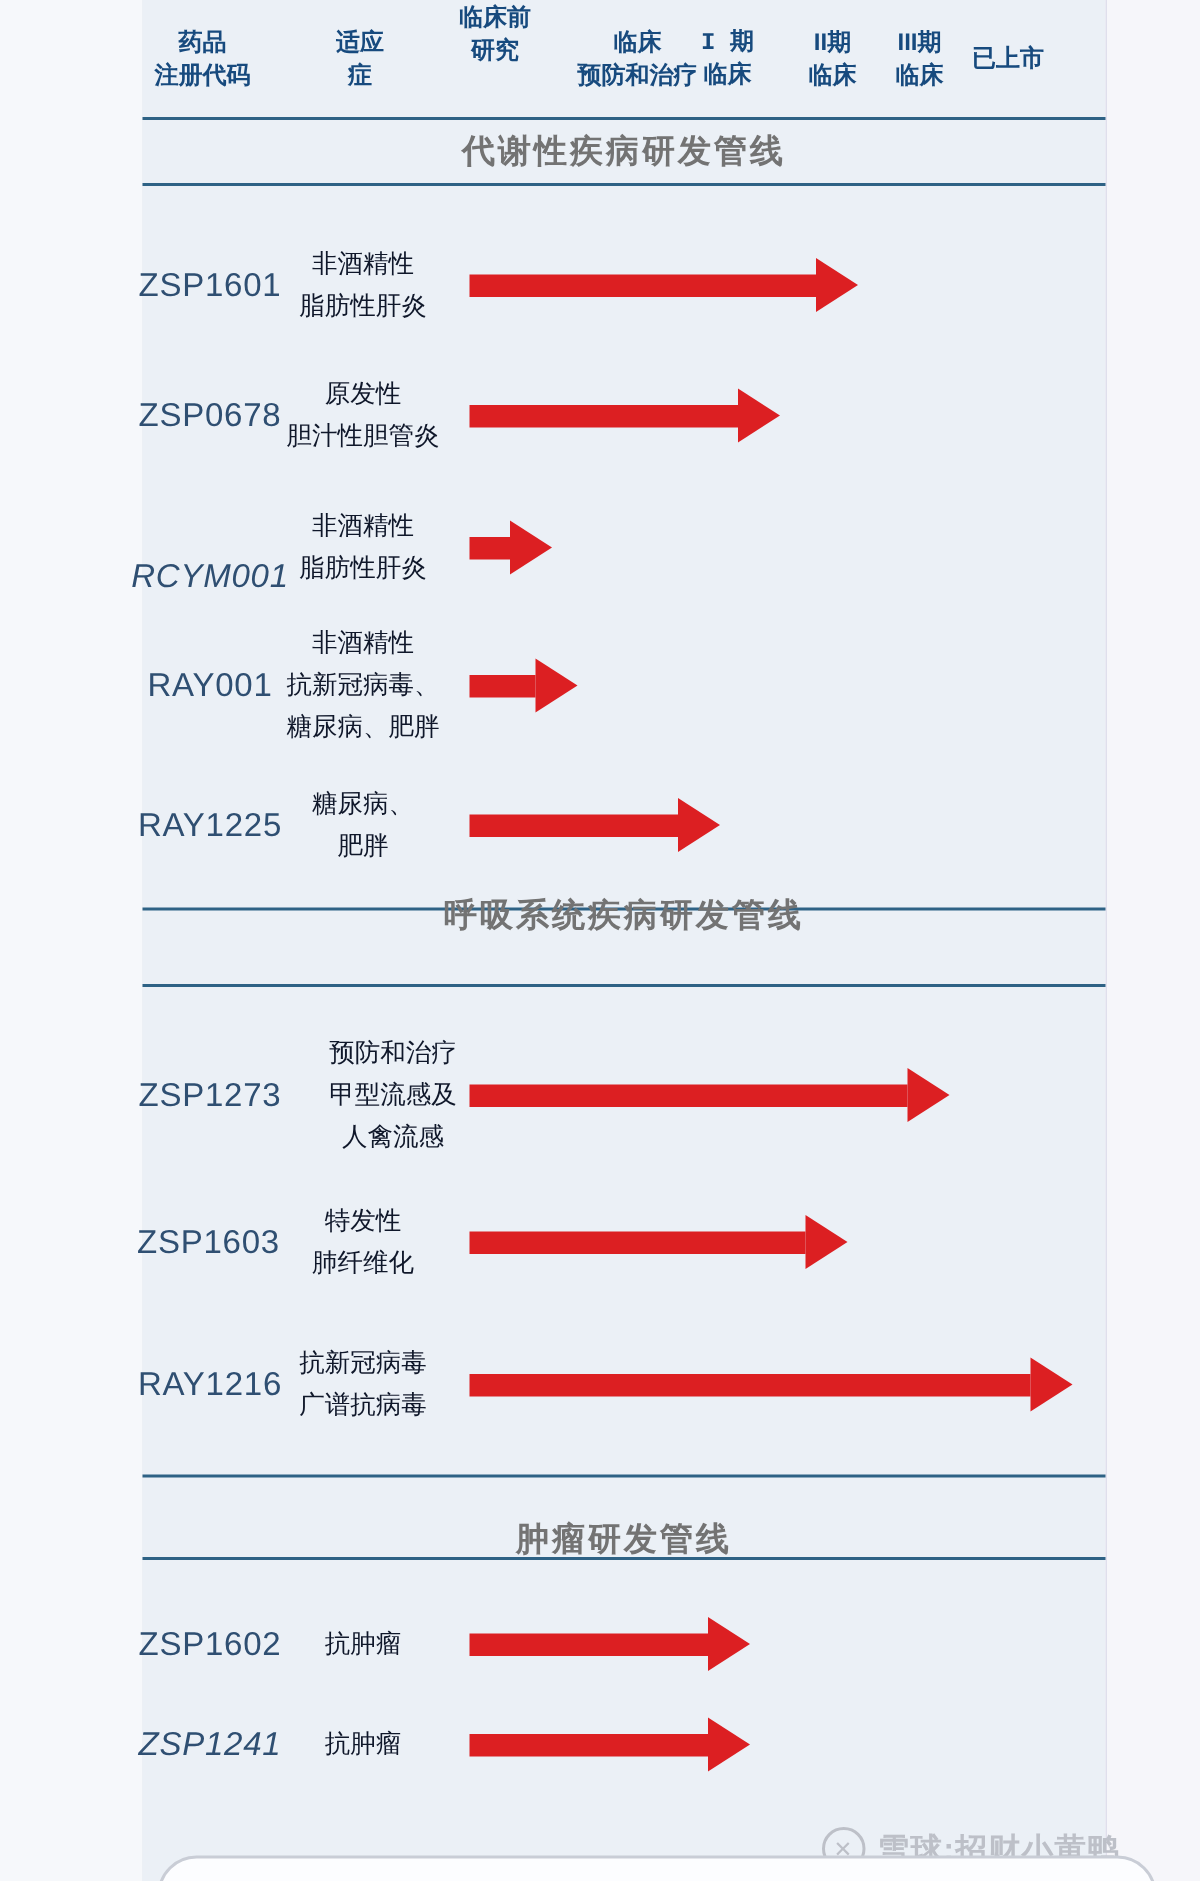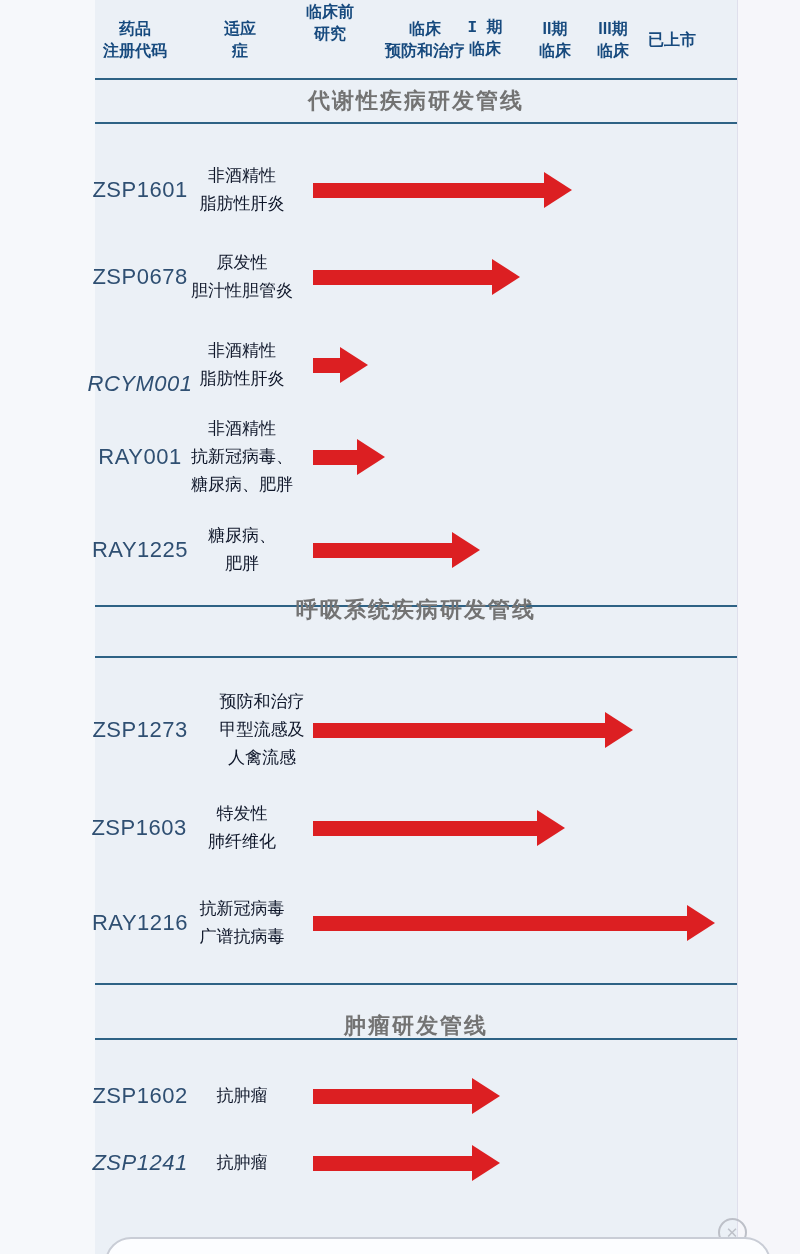--- a/index.html
+++ b/index.html
@@ -169,15 +169,16 @@
         <div>抗肿瘤</div>
       </div>
       <div class="arrow" style="left: 313px; width: 187px; top: 1145px;">
         <div class="body"></div>
         <div class="head"></div>
       </div>
     </div>
 
   <div class="watermark">
     <span class="wm-icon">✕</span>
+    <span>雪球:招财小黄鸭</span>
   </div>
   <div class="bottom-card"></div>
 </div>
 
 </body></html>

